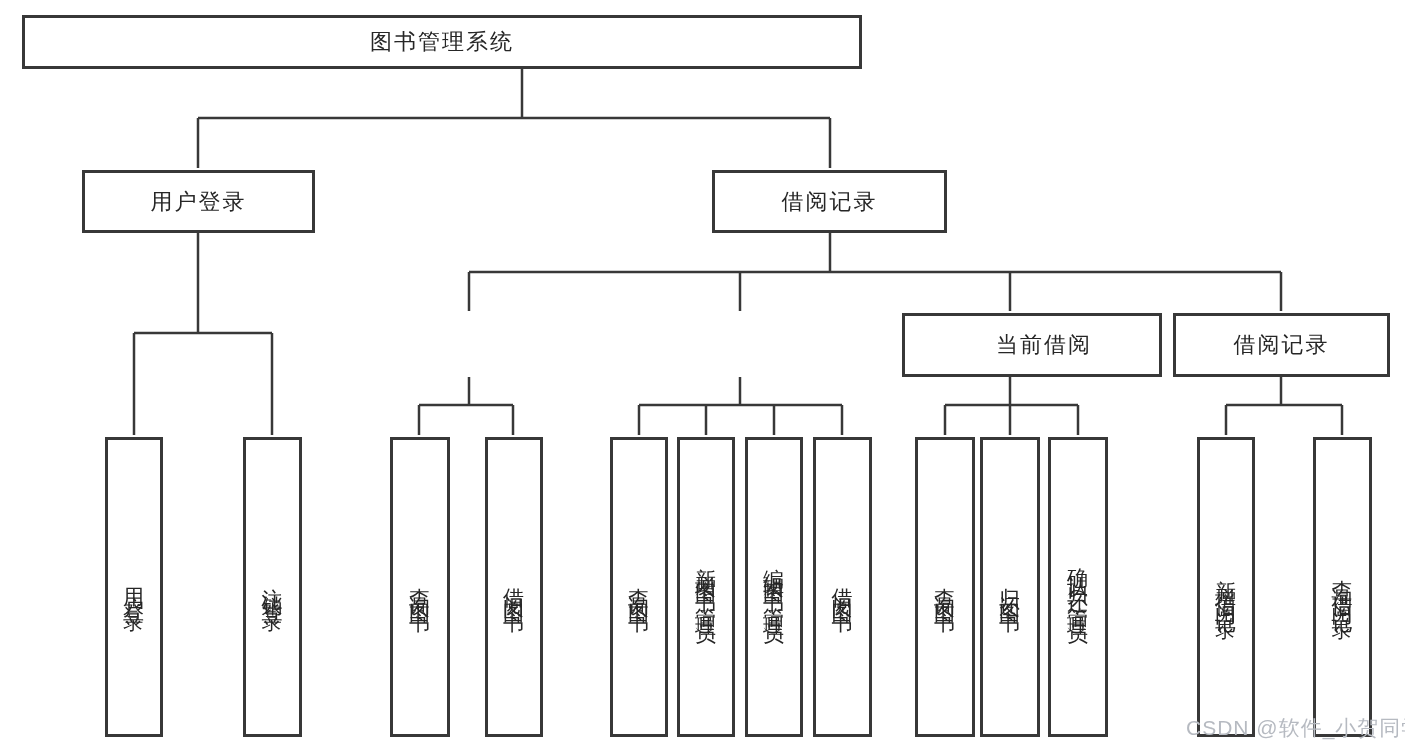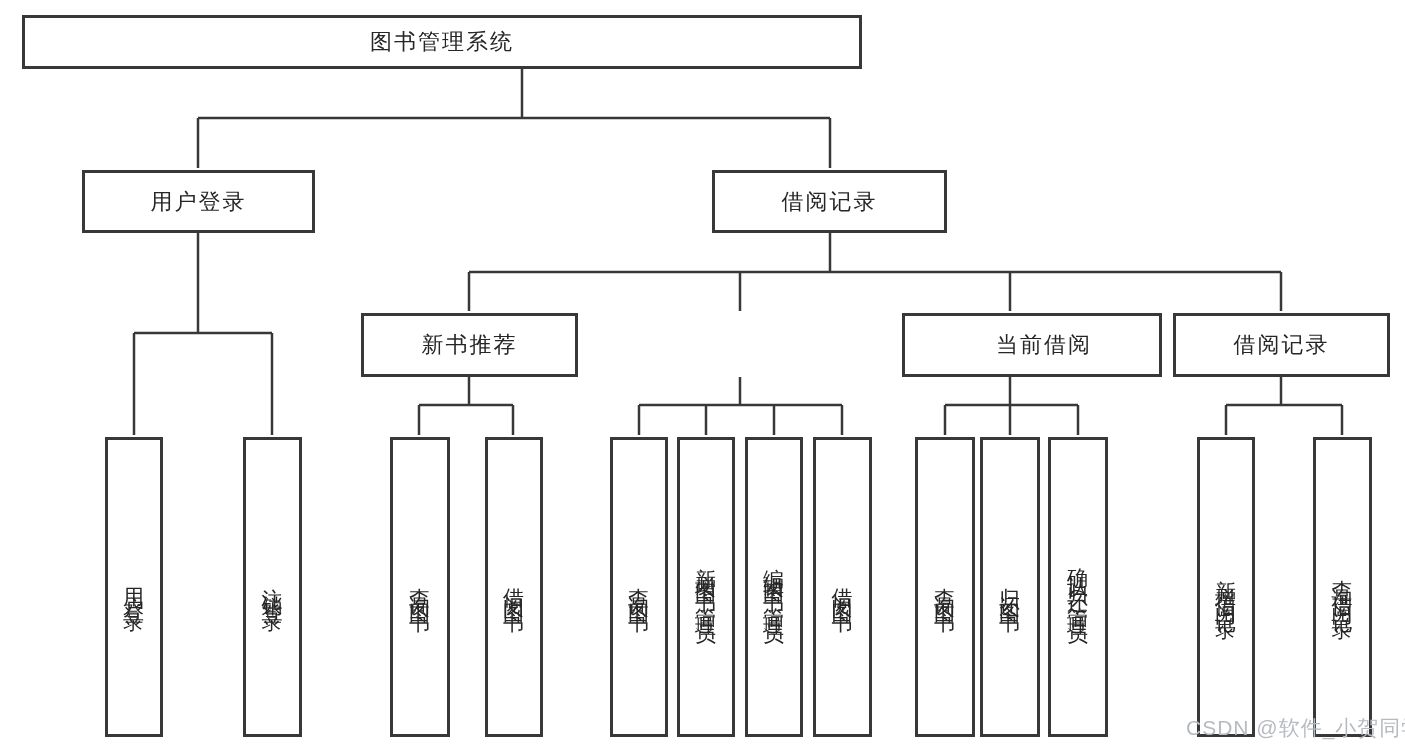--- a/index.html
+++ b/index.html
@@ -131,23 +131,20 @@
     <span class="hl">图书管理系统</span>
   </div>
 
   <div class="box" style="left:82px;top:170px;width:233px;height:63px;">
     <span class="hl">用户登录</span>
   </div>
   <div class="box" style="left:712px;top:170px;width:235px;height:63px;">
     <span class="hl">借阅记录</span>
   </div>
 
-  <div class="box" style="left:361px;top:313px;width:217px;height:64px;">
-    <span class="hl">新书推荐</span>
-  </div>
   <div class="box" style="left:902px;top:313px;width:260px;height:64px;padding-left:24px;">
     <span class="hl">当前借阅</span>
   </div>
   <div class="box" style="left:1173px;top:313px;width:217px;height:64px;">
     <span class="hl">借阅记录</span>
   </div>
 
   <div class="box" style="left:105px;top:437px;width:58px;height:300px;">
     <span class="vl">用户登录</span>
   </div>

